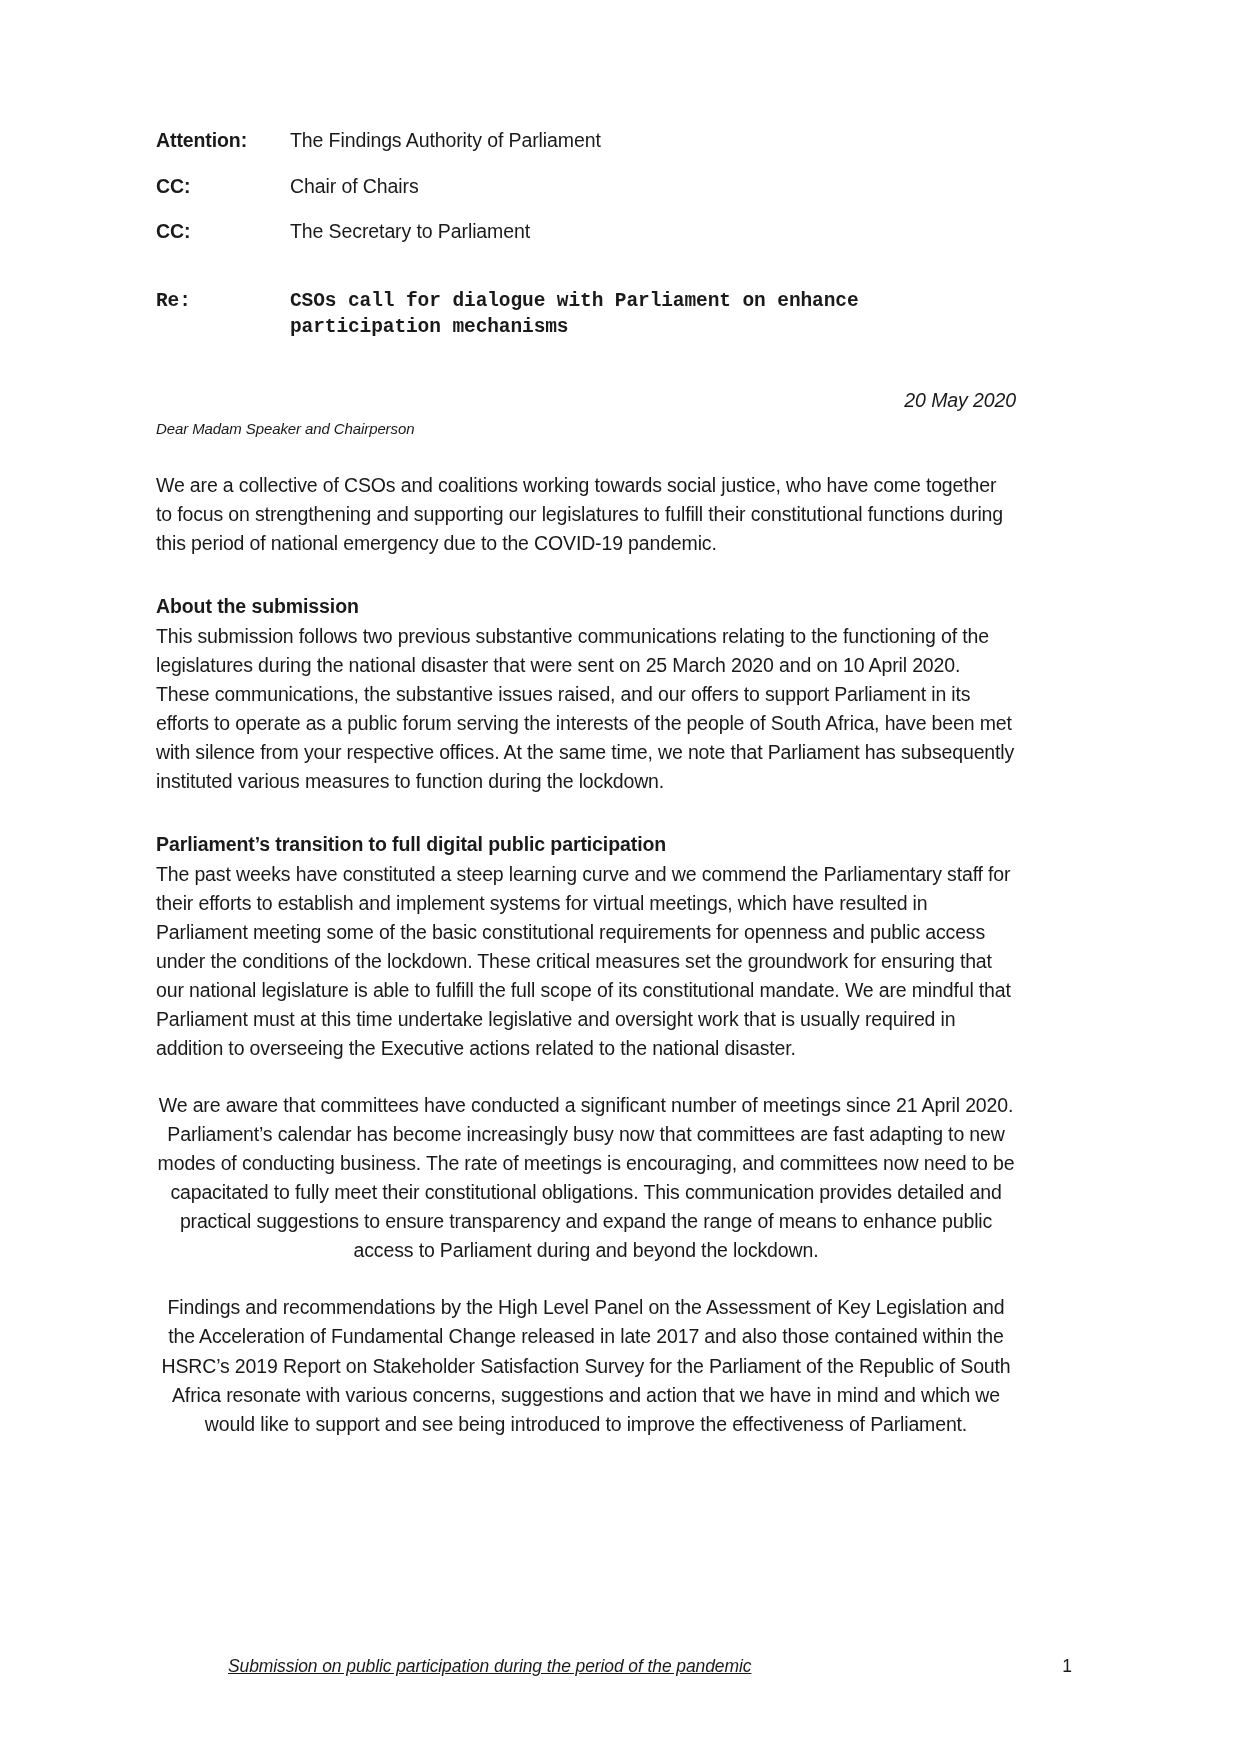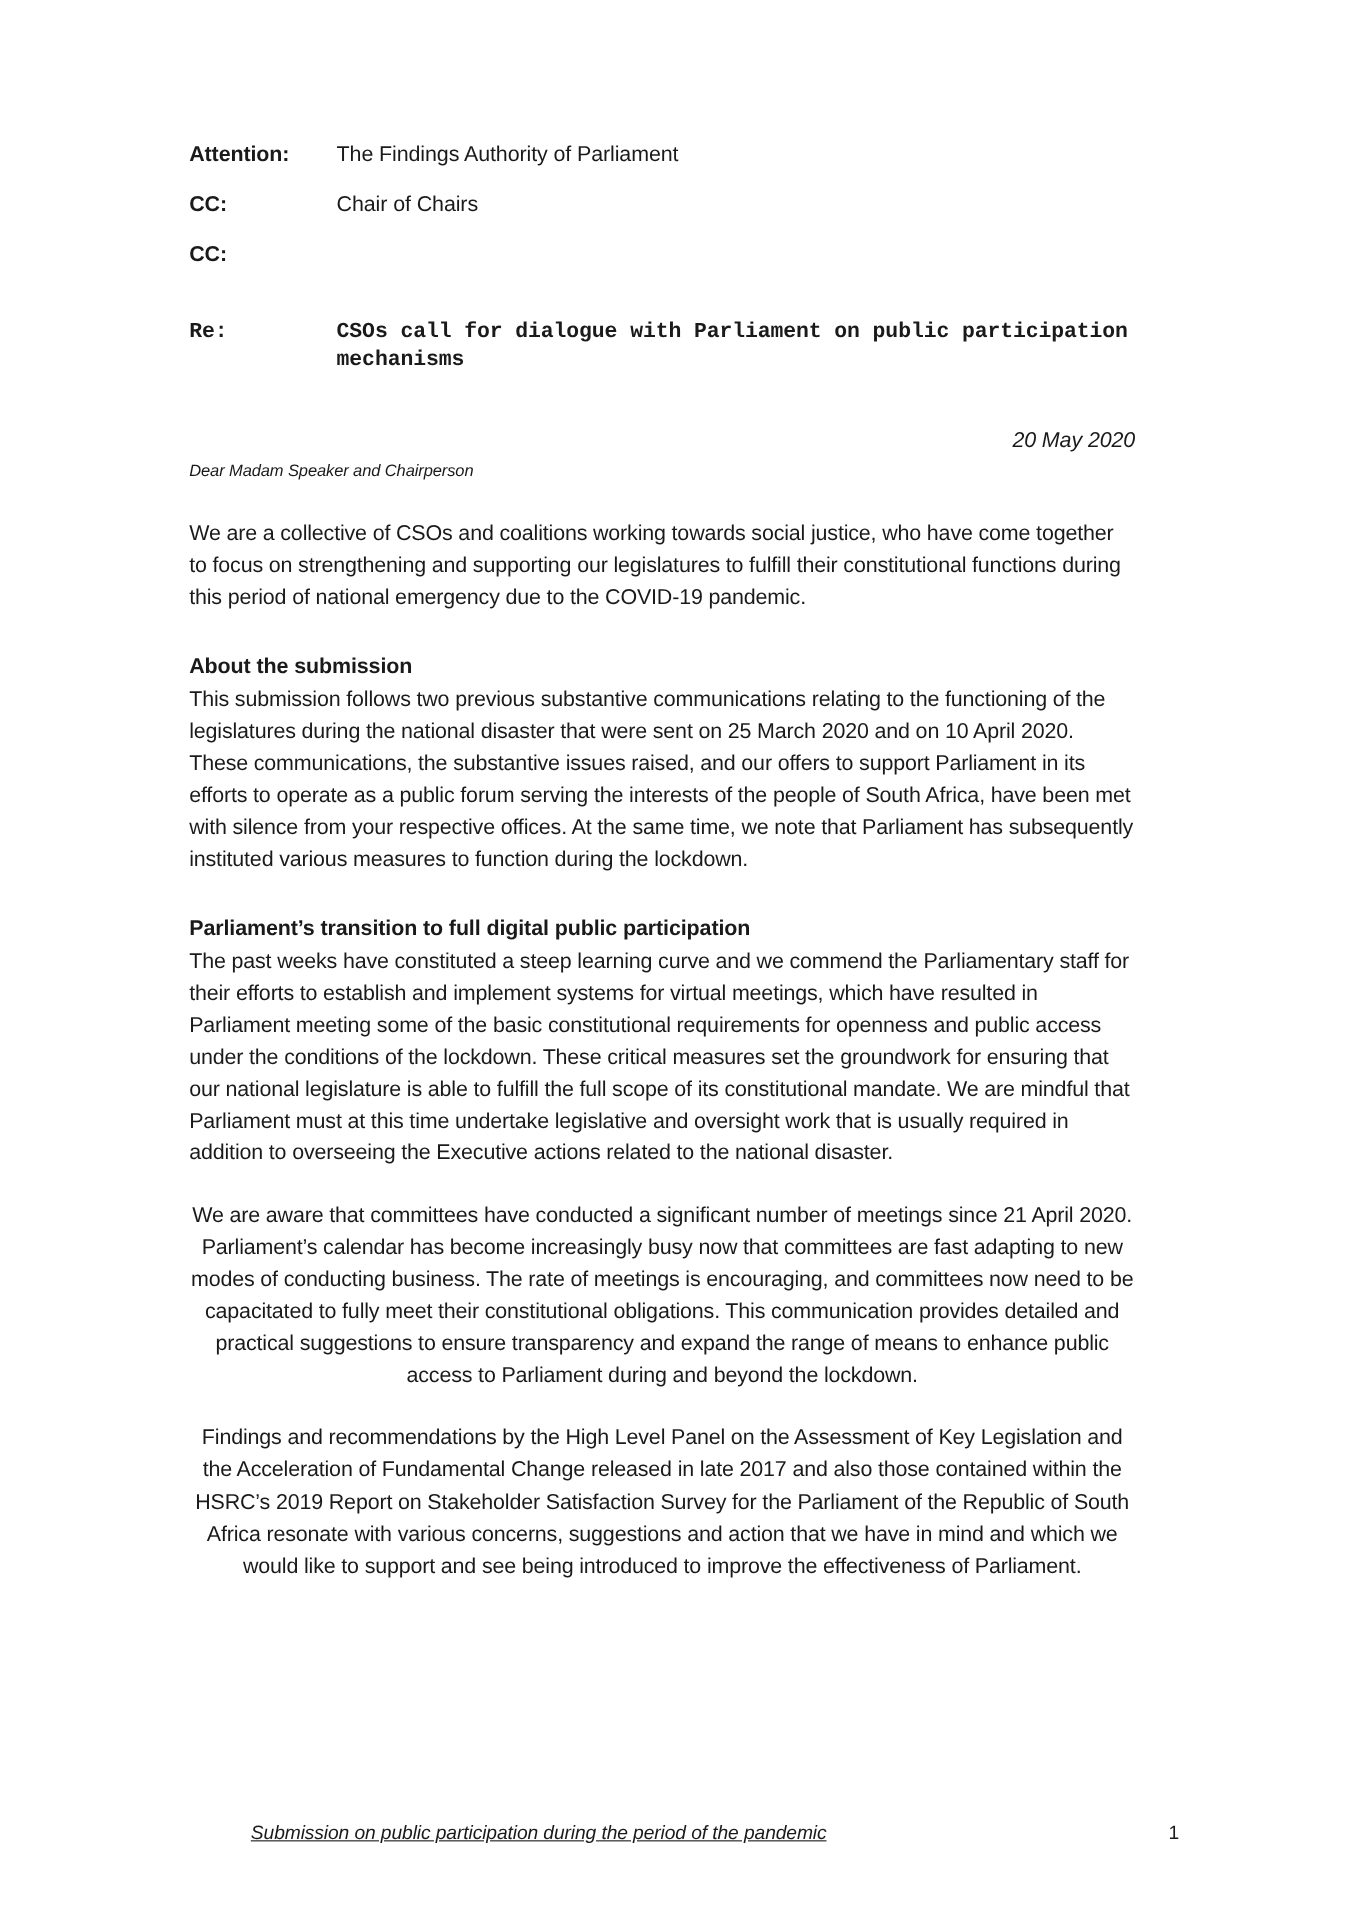--- a/index.html
+++ b/index.html
@@ -14,21 +14,21 @@
   .page {
     position: relative;
     width: 1240px;
     height: 1755px;
     background: #ffffff;
     box-sizing: border-box;
     overflow: hidden;
   }
   .content {
     position: absolute;
-    left: 172px;
+    left: 156px;
     top: 128px;
     width: 860px;
   }
   
   .addr-row {
     display: flex;
     align-items: baseline;
     margin-bottom: 20px;
     font-size: 19.5px;
     line-height: 1.32;
@@ -122,25 +122,26 @@
       <div class="addr-value">The Findings Authority of Parliament</div>
     </div>
 
     <div class="addr-row">
       <div class="addr-label">CC:</div>
       <div class="addr-value">Chair of Chairs</div>
     </div>
 
     <div class="addr-row">
       <div class="addr-label">CC:</div>
+      <div class="addr-value">The Secretary to Parliament</div>
     </div>
 
     <div class="addr-row re">
       <div class="addr-label">Re:</div>
-      <div class="addr-value">CSOs call for dialogue with Parliament on public participation mechanisms</div>
+      <div class="addr-value">CSOs call for dialogue with Parliament on enhance participation mechanisms</div>
     </div>
 
     <div class="date-line">20 May 2020</div>
 
     <div class="salutation">Dear Madam Speaker and Chairperson</div>
 
     <div class="section">
       <p class="para">We are a collective of CSOs and coalitions working towards social justice, who have come together to focus on strengthening and supporting our legislatures to fulfill their constitutional functions during this period of national emergency due to the COVID-19 pandemic.</p>
     </div>
 

